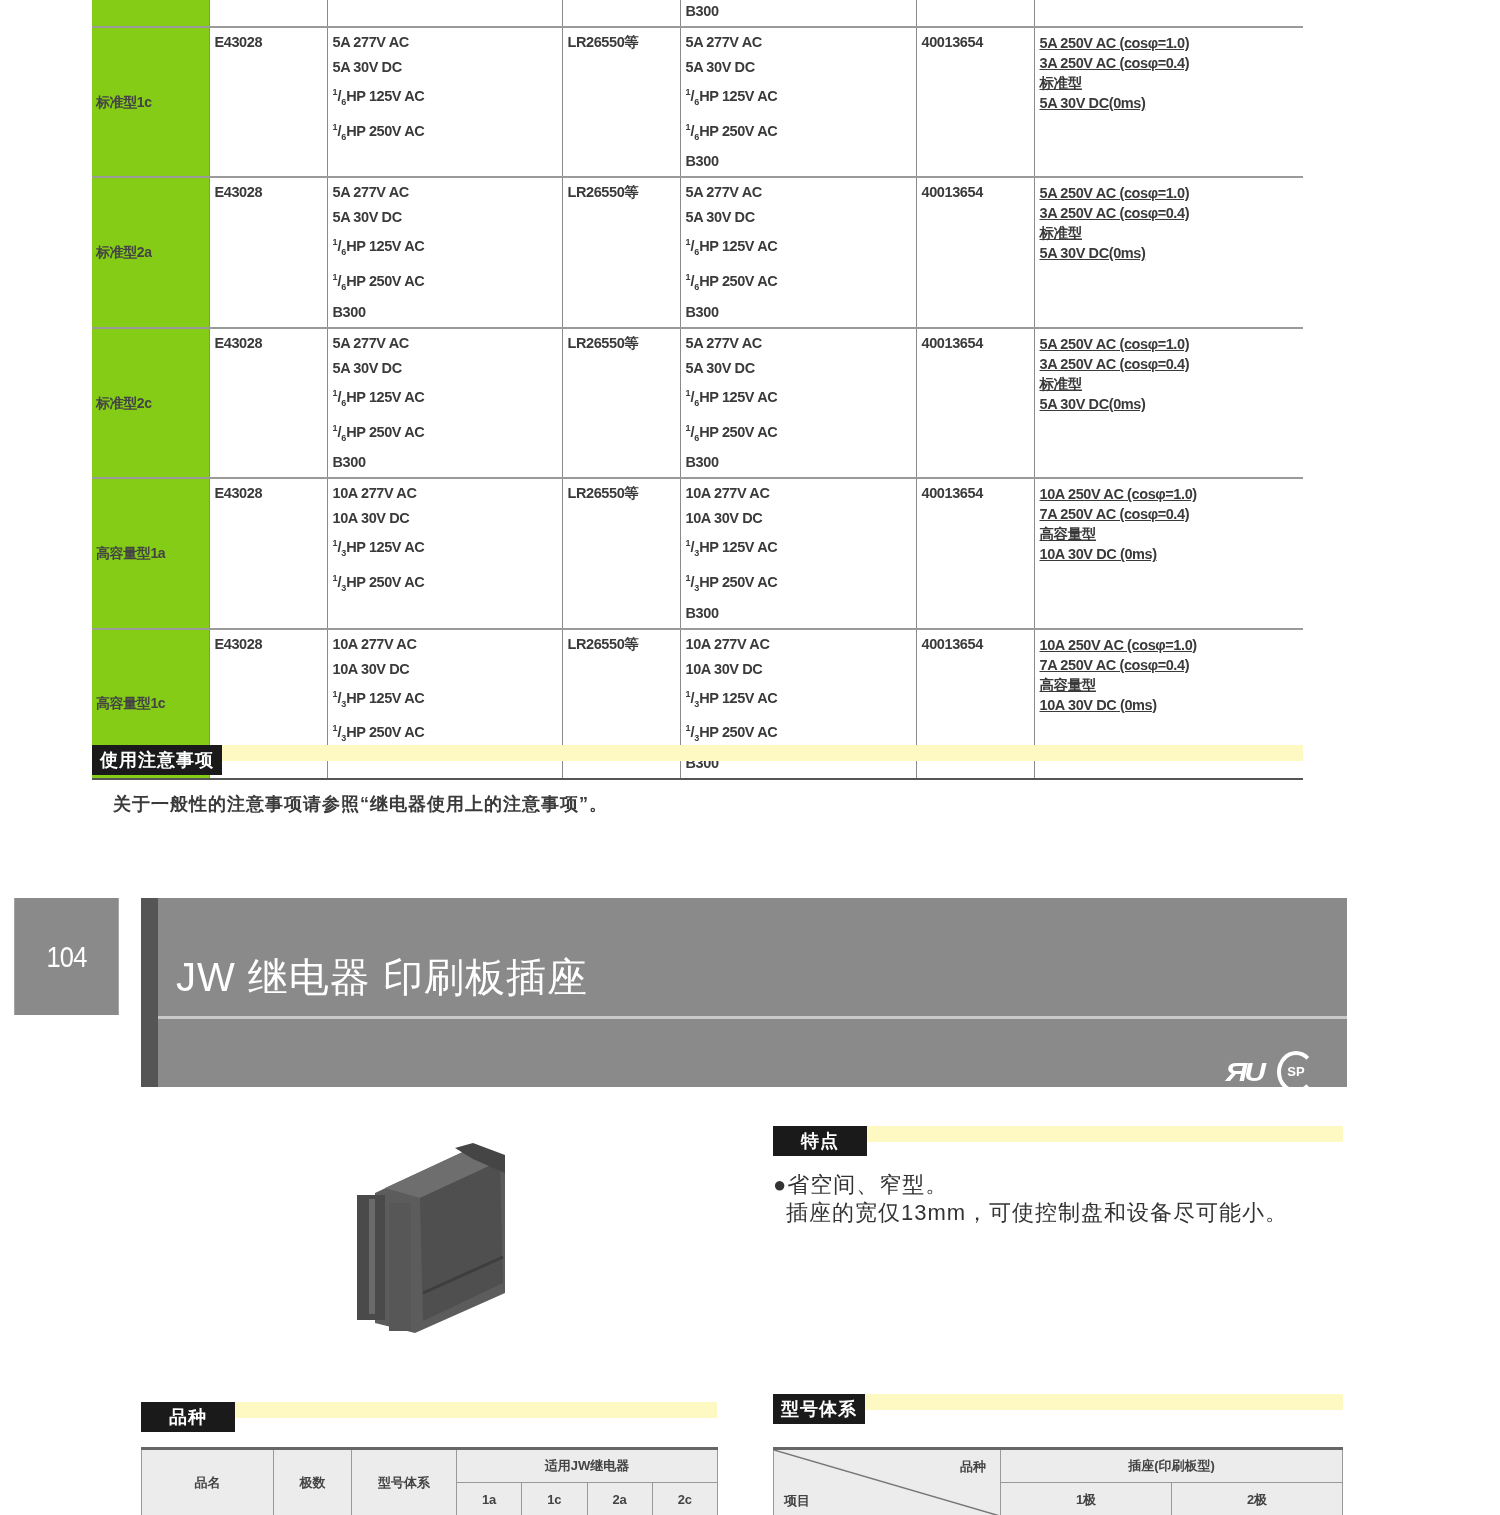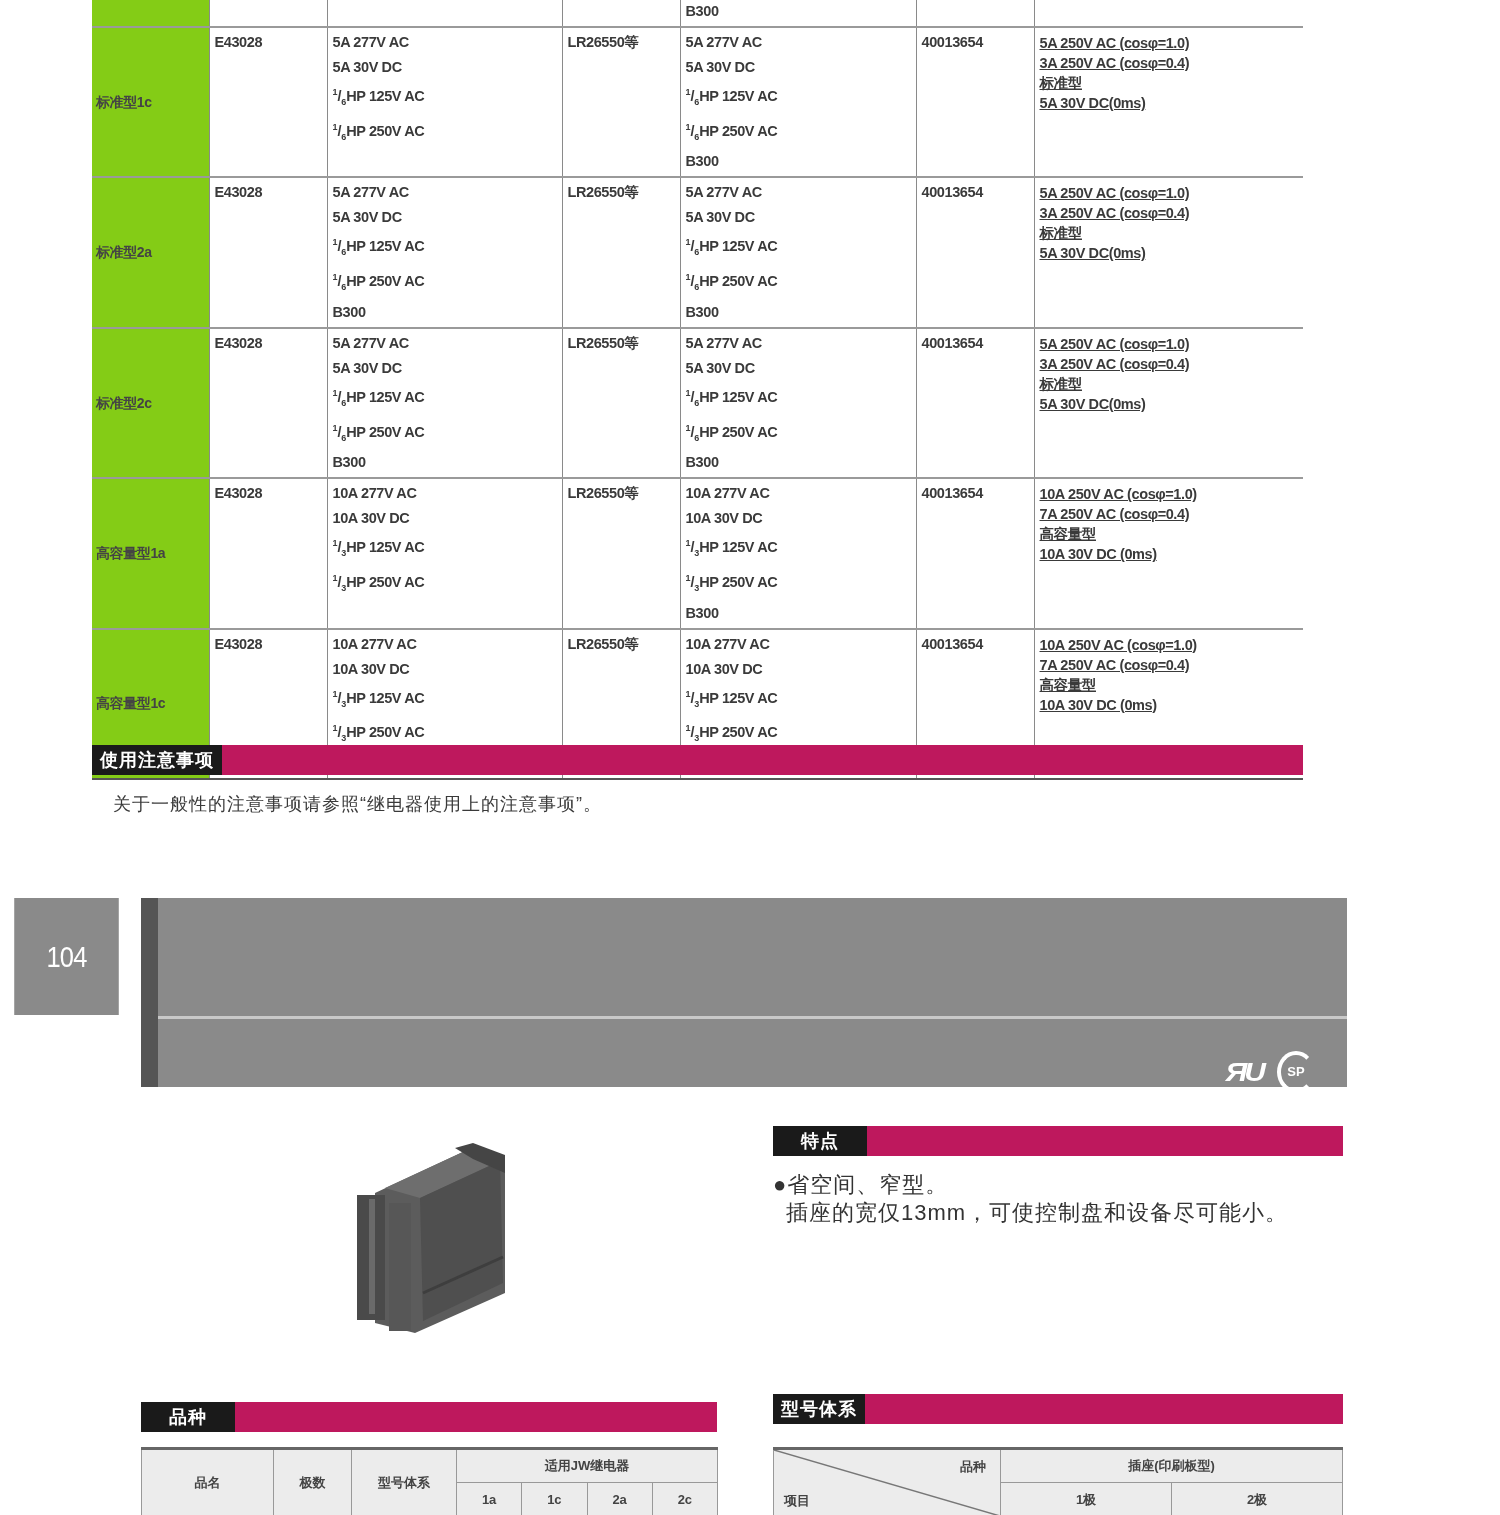--- a/index.html
+++ b/index.html
@@ -10,23 +10,23 @@
   .spec-table { position: absolute; left: 92px; top: -8px; width: 1211px; border-collapse: collapse; table-layout: fixed; }
   .spec-table td { vertical-align: top; border-left: 1px solid #8a8a8a; font-size: 14.5px; line-height: 25px; font-weight: bold; color: #3a3a3a; padding: 2px 5px; letter-spacing: -0.4px; }
   .spec-table tr { border-bottom: 2px solid #9a9a9a; }
   .spec-table tr.last { border-bottom: 2px solid #555; }
   .spec-table td.name { background: #84cc16; border-left: none; vertical-align: middle; font-size: 14px; color: #444; padding-left: 4px; }
   .spec-table td.cert { font-size: 14.5px; line-height: 20px; padding-top: 5px; }
   .spec-table td.cert div { line-height: 20px; text-decoration: underline; }
   .frac { font-size: 9px; vertical-align: super; letter-spacing: 0; }
 
   
-  .section-bar { position: absolute; height: 30px; background: #be185d; }
+  .section-bar { position: absolute; height: 16px; background: #fef9c3; }
   .section-bar .label { position: absolute; left: 0; top: 0; height: 30px; background: #1a1a1a; color: #fff; font-weight: bold; font-size: 18px; line-height: 30px; padding: 0 8px; letter-spacing: 1px; }
-  .note-text { position: absolute; left: 113px; top: 792px; font-size: 18px; font-weight: normal; color: #3a3a3a; letter-spacing: 1px; }
+  .note-text { position: absolute; left: 113px; top: 792px; font-size: 18px; font-weight: bold; color: #3a3a3a; letter-spacing: 1px; }
 
   
   .page-num { position: absolute; left: 5px; top: 898px; width: 123px; height: 117px; background: #8a8a8a; color: #fff; font-size: 30px; line-height: 117px; text-align: center; letter-spacing: -1px; transform: scaleX(0.85); transform-origin: center; }
   .title-band { position: absolute; left: 141px; top: 898px; width: 1206px; height: 189px; background: #8a8a8a; }
   .title-band .accent { position: absolute; left: 0; top: 0; width: 17px; height: 189px; background: #555; }
   .title-band .title { position: absolute; left: 35px; top: 52px; color: #fff; font-size: 40px; letter-spacing: 1px; }
   .title-band .rule { position: absolute; left: 17px; top: 118px; right: 0; height: 3px; background: #c8c8c8; }
   .cert-logos { position: absolute; right: 32px; top: 130px; display: flex; gap: 14px; align-items: center; margin-top: 23px; }
   .ul-logo { color: #fff; font-weight: bold; font-size: 30px; font-style: italic; transform: scaleY(0.85); letter-spacing: -3px; }
   .csa-logo { width: 38px; height: 42px; border: 4px solid #fff; border-radius: 50%; border-right-color: transparent; color: #fff; font-size: 13px; font-weight: bold; text-align: center; line-height: 34px; }
@@ -198,20 +198,21 @@
 </table>
 
 <div class="section-bar" style="left:92px; top:745px; width:1211px;">
   <div class="label">使用注意事项</div>
 </div>
 <div class="note-text">关于一般性的注意事项请参照“继电器使用上的注意事项”。</div>
 
 <div class="page-num">104</div>
 <div class="title-band">
   <div class="accent"></div>
+  <div class="title">JW 继电器 印刷板插座</div>
   <div class="rule"></div>
   <div class="cert-logos">
     <span class="ul-logo">ЯU</span>
     <span class="csa-logo">SP</span>
   </div>
 </div>
 
 <svg class="product-img" viewBox="0 0 152 190">
   <polygon points="20,50 110,8 150,20 150,150 60,190 20,180" fill="#5c5c5c"></polygon>
   <polygon points="30,45 110,8 145,18 65,55" fill="#6e6e6e"></polygon>

